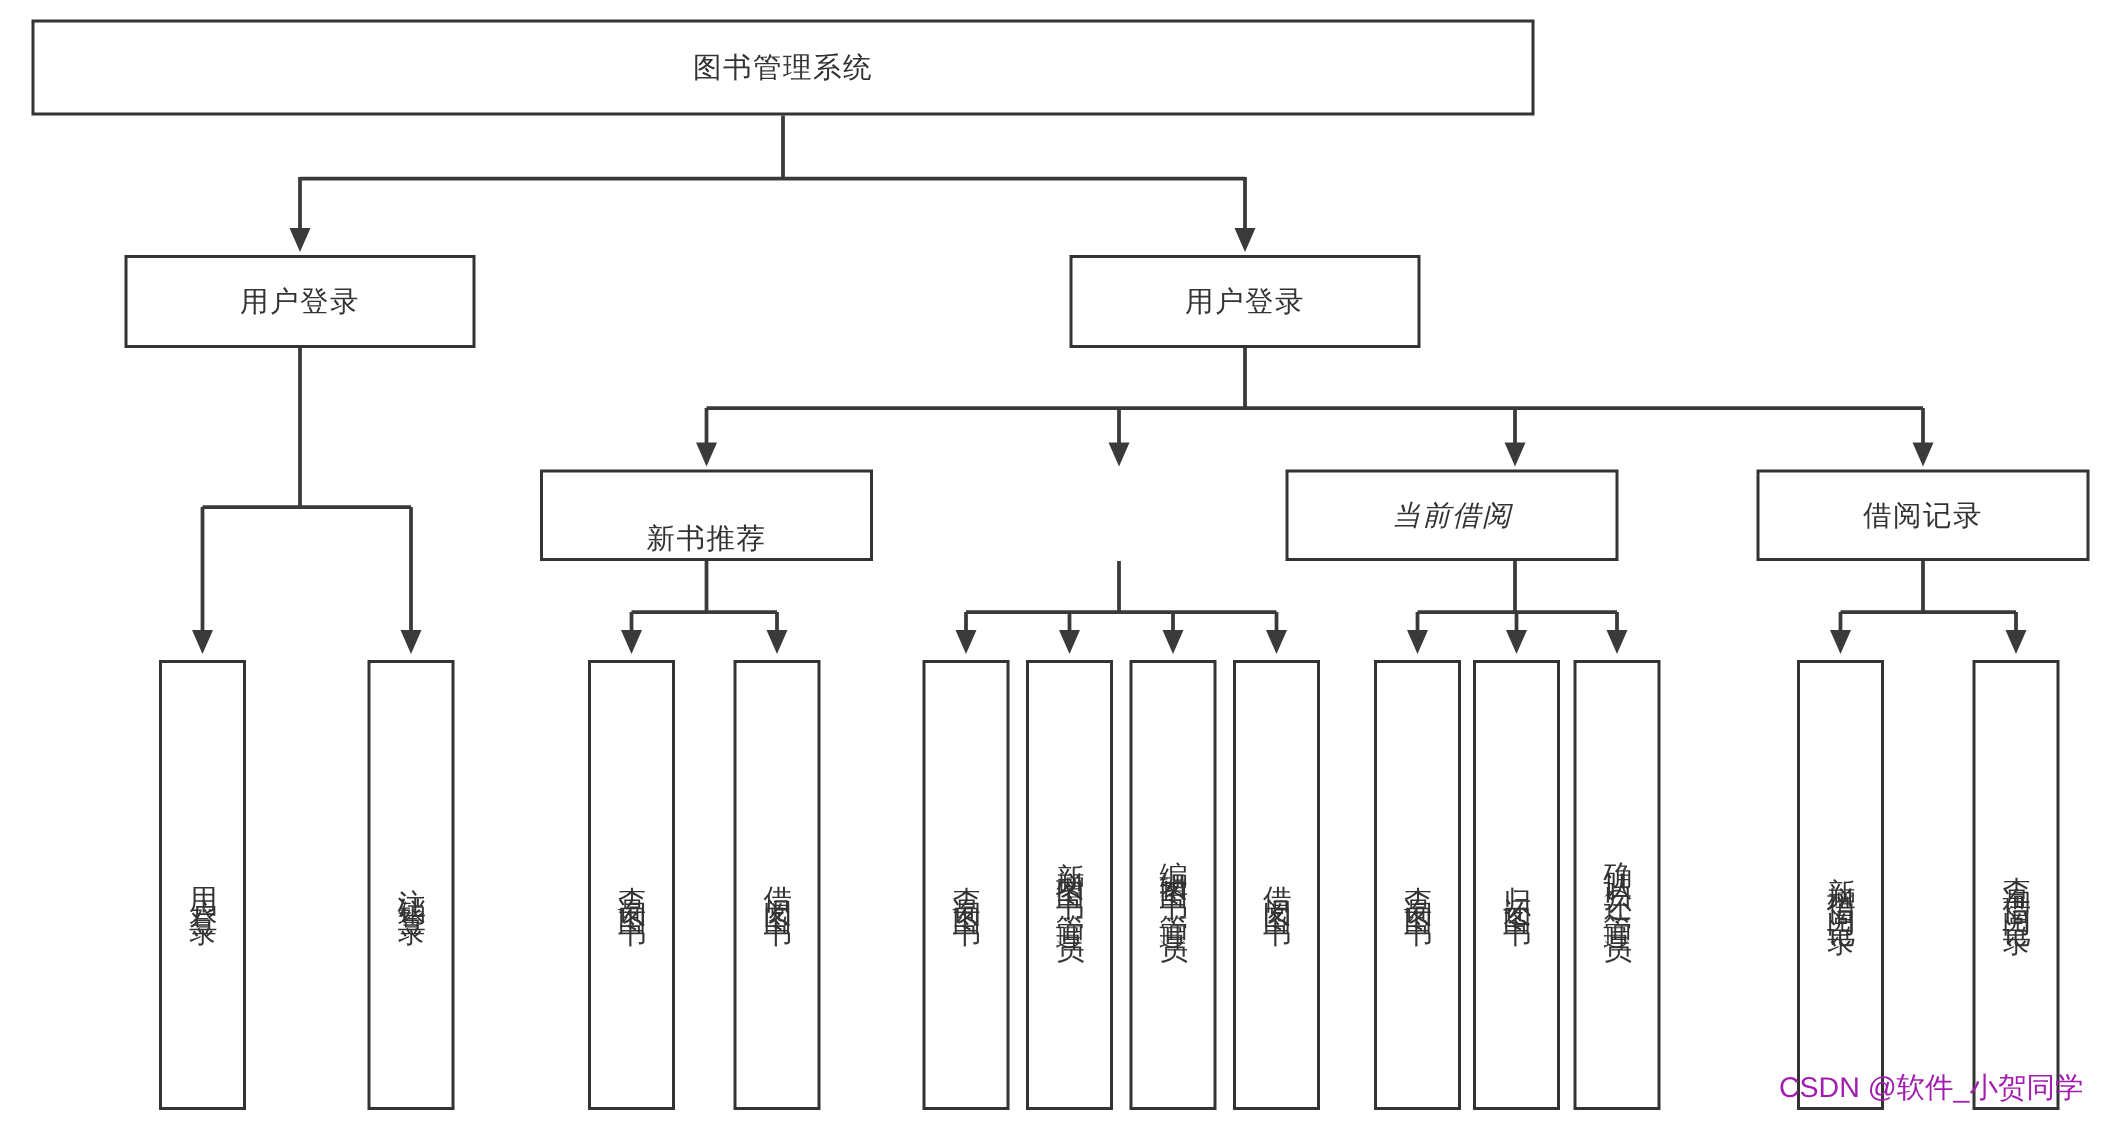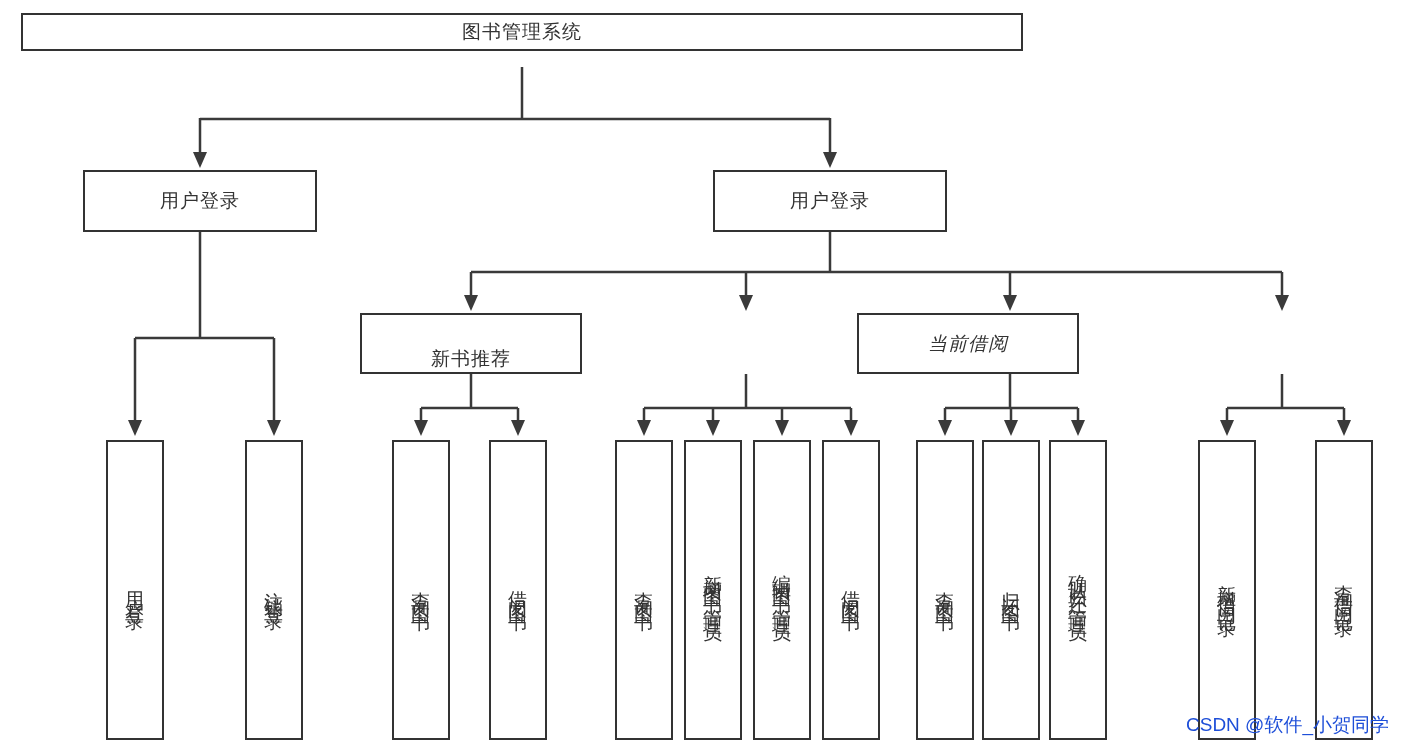--- a/index.html
+++ b/index.html
@@ -30,21 +30,21 @@
     align-items: center;
     justify-content: center;
     color: #333333;
     z-index: 2;
   }
   .hlabel {
     font-size: 19px;
     letter-spacing: 1px;
     white-space: nowrap;
   }
-  .node.root  { left: 21px;  top: 13px;  width: 1002px; height: 38px; }
+  .node.root  { left: 21px;  top: 13px;  width: 1002px; height: 64px; }
   .node.lv2   { top: 170px; width: 234px; height: 62px; }
   .node.lv2.a { left: 83px; }
   .node.lv2.b { left: 713px; }
   .node.lv3   { top: 313px; width: 222px; height: 61px; }
   .node.lv3.c0 { left: 360px; align-items: flex-end; }
   .node.lv3.c1 { left: 635px; }
   .node.lv3.c2 { left: 857px; font-style: italic; }
   .node.lv3.c3 { left: 1171px; }
   .vbox {
     position: absolute;
@@ -79,21 +79,21 @@
   .vbox.p8  { left: 916px; }
   .vbox.p9  { left: 982px; }
   .vbox.p10 { left: 1049px; }
   .vbox.p11 { left: 1198px; }
   .vbox.p12 { left: 1315px; }
   .watermark {
     position: absolute;
     left: 1186px;
     top: 712px;
     font-size: 19px;
-    color: #1d4ed8;
+    color: #a21caf;
     white-space: nowrap;
     z-index: 3;
   }
 </style>
 </head>
 <body>
 
 <div class="canvas">
 
   <svg class="connectors" width="1405" height="747" viewBox="0 0 1405 747">
@@ -139,20 +139,23 @@
   <div class="node lv2 b">
     <span class="hlabel">用户登录</span>
   </div>
 
   <div class="node lv3 c0">
     <span class="hlabel">新书推荐</span>
   </div>
   <div class="node lv3 c2">
     <span class="hlabel">当前借阅</span>
   </div>
+  <div class="node lv3 c3">
+    <span class="hlabel">借阅记录</span>
+  </div>
 
   <div class="vbox p0">
     <span class="vtext">用户登录</span>
   </div>
   <div class="vbox p1">
     <span class="vtext">注销登录</span>
   </div>
 
   <div class="vbox p2">
     <span class="vtext">查询图书</span>

